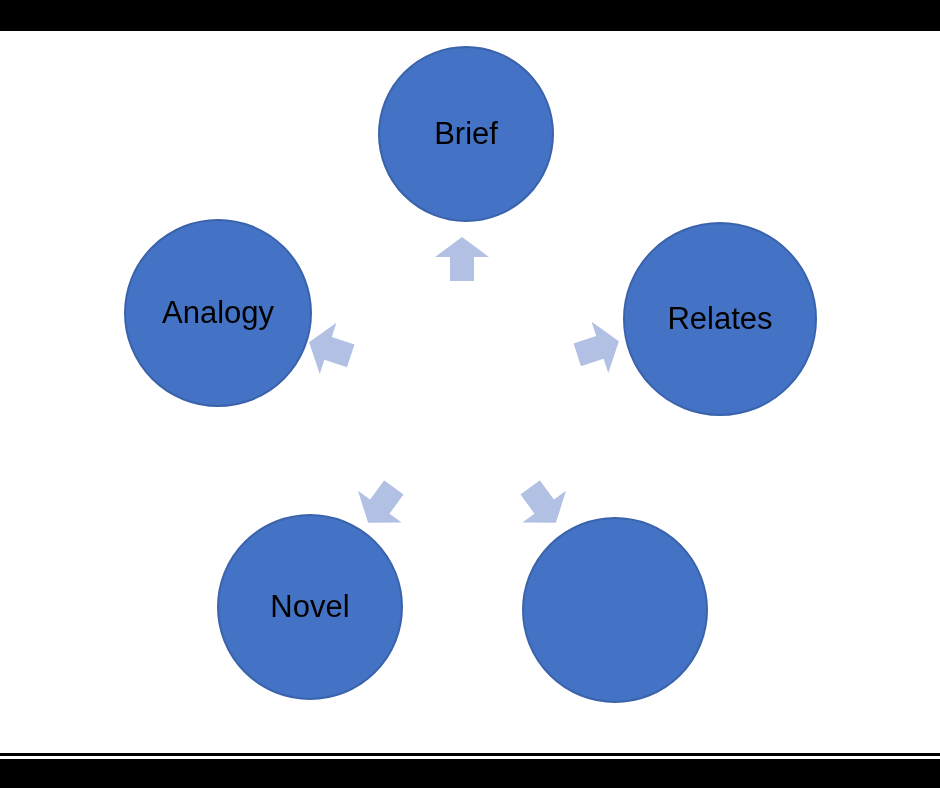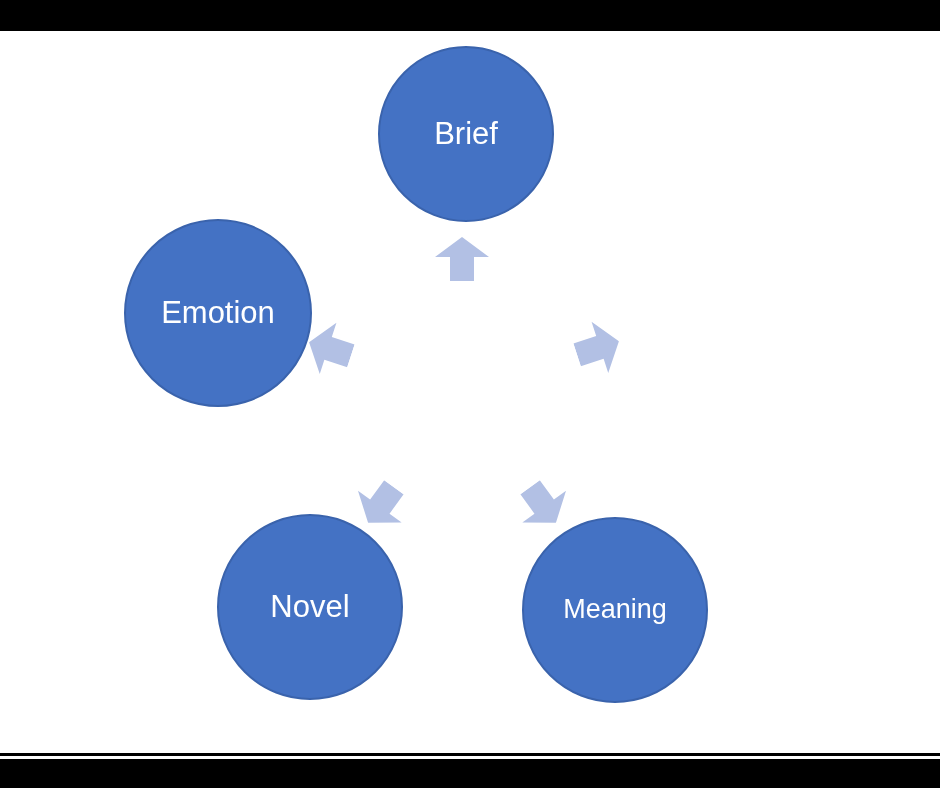--- a/index.html
+++ b/index.html
@@ -33,21 +33,21 @@
     background: #000000;
   }
   .node {
     position: absolute;
     border-radius: 50%;
     display: flex;
     flex-direction: column;
     align-items: center;
     justify-content: center;
     text-align: center;
-    color: #ffffff;
+    color: #000000;
     box-sizing: border-box;
     border: 2px solid #3a63ac;
   }
   .node-center {
     left: 346px; top: 287px;
     width: 238px; height: 216px;
     font-size: 70px;
     letter-spacing: 1px;
   }
   .node-brief {
@@ -92,31 +92,33 @@
 
 <div id="screen">
 
   <div class="bar-top"></div>
 
 
   <div class="node node-brief" style="background-color: rgb(68, 114, 196);">
     <span>Brief</span>
   </div>
 
+  <div class="node node-relates" style="background-color: rgb(68, 114, 196);">
+    <span>Relates</span>
+  </div>
 
   <div class="node node-emotion" style="background-color: rgb(68, 114, 196);">
-    <span>Meaning</span>
   </div>
 
   <div class="node node-novel" style="background-color: rgb(68, 114, 196);">
     <span>Novel</span>
   </div>
 
   <div class="node node-analogy" style="background-color: rgb(68, 114, 196);">
-    <span>Emotion</span>
+    <span>Analogy</span>
   </div>
 
   <div class="arrow arrow-up">
     <svg viewBox="0 0 62 44" xmlns="http://www.w3.org/2000/svg">
       <polygon points="31,0 58,20 43,20 43,44 19,44 19,20 4,20" fill="#b2c0e4"></polygon>
     </svg>
   </div>
 
   <div class="arrow arrow-upper-right">
     <svg viewBox="0 0 62 44" xmlns="http://www.w3.org/2000/svg">

